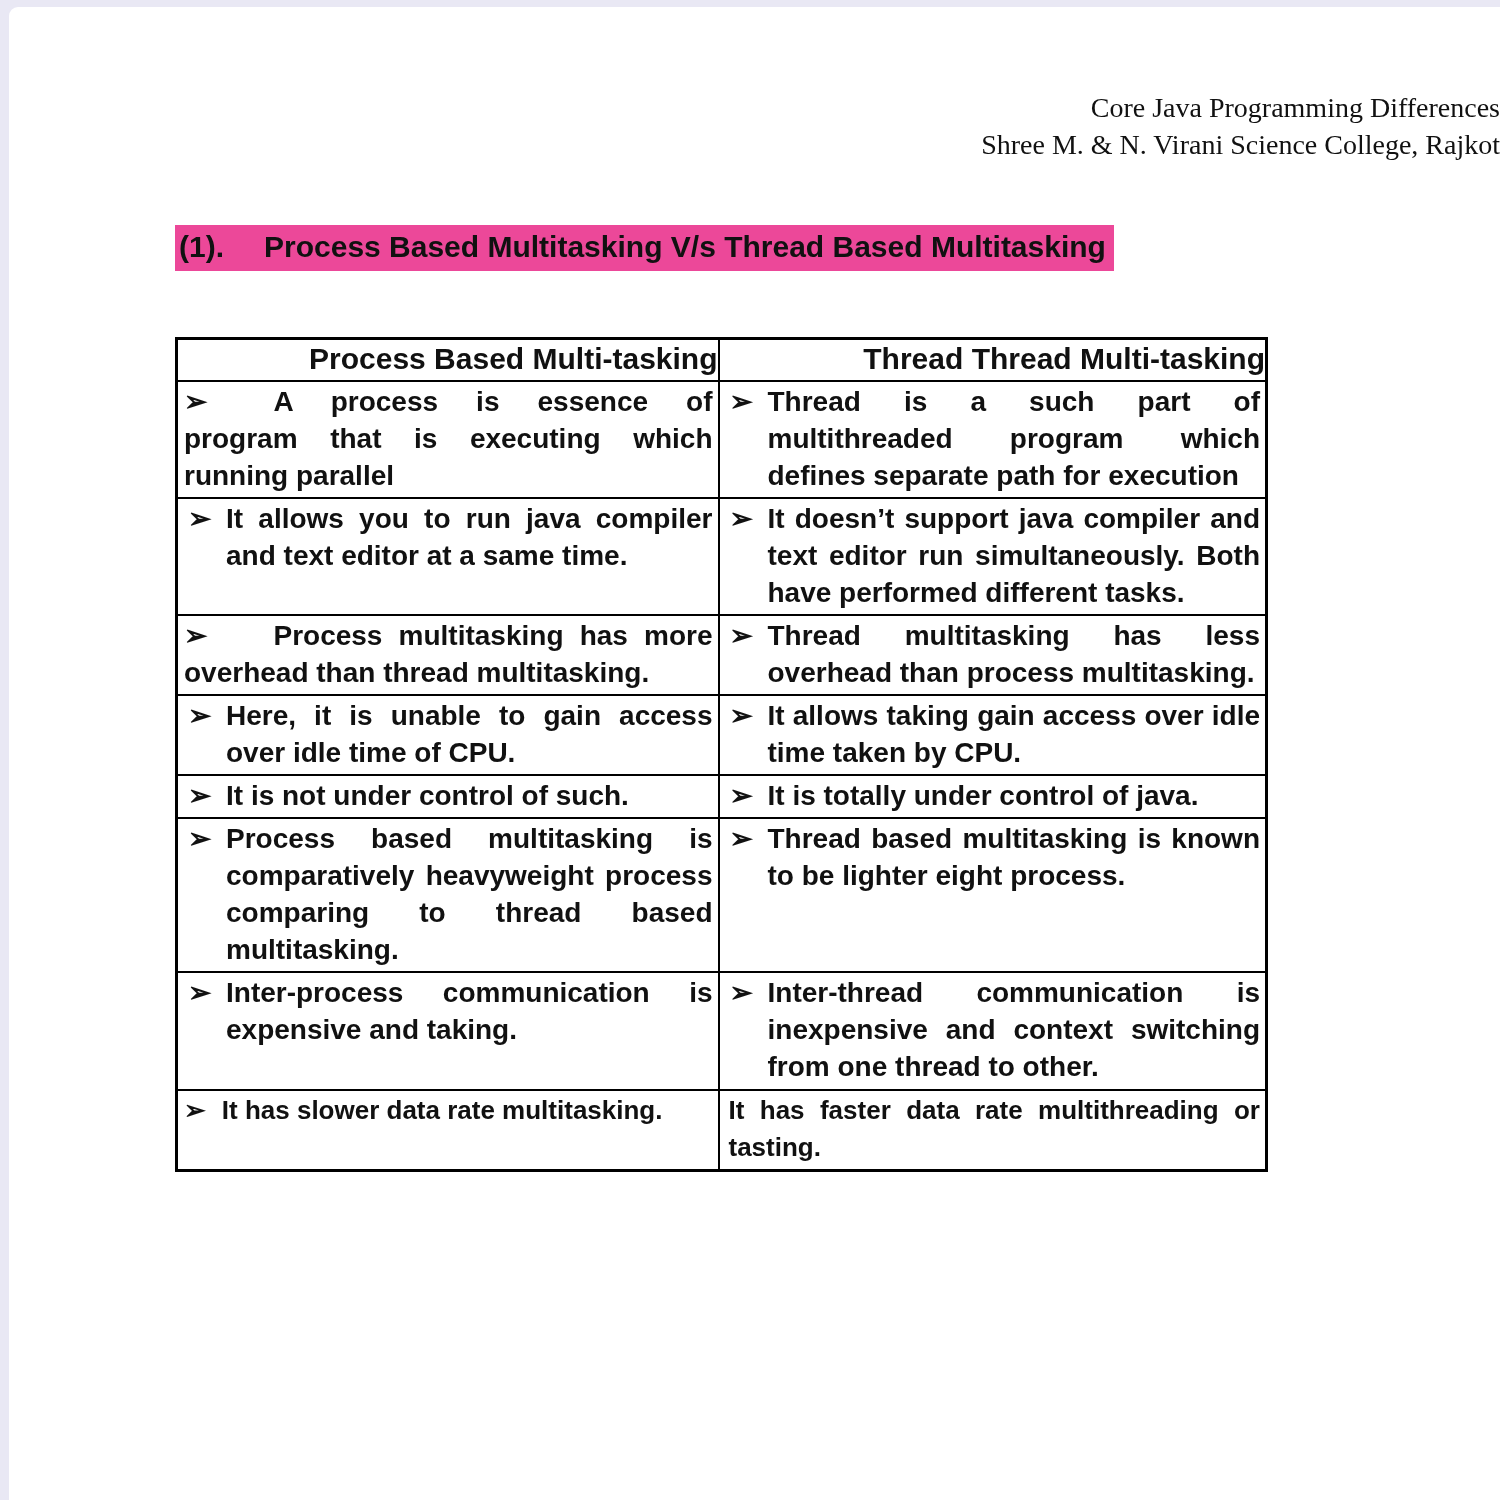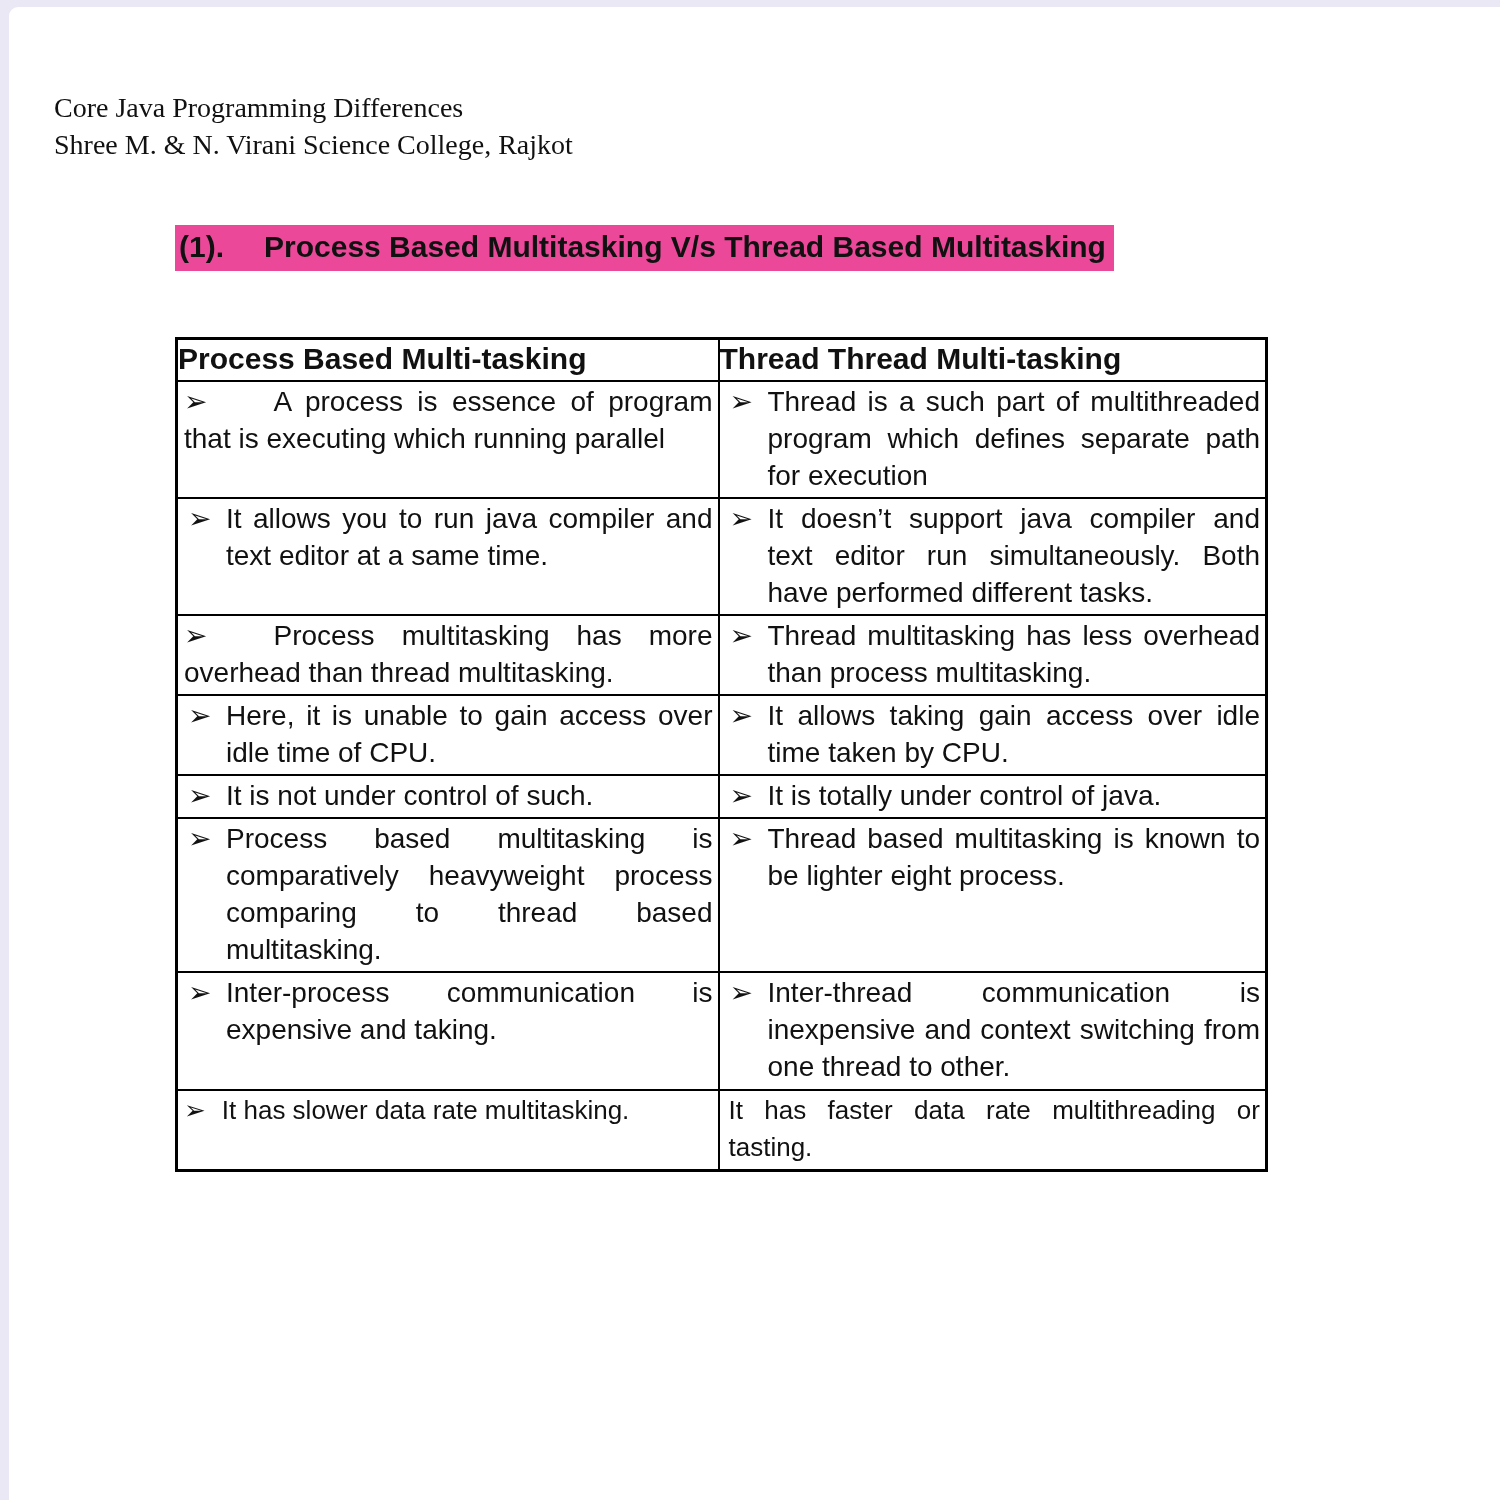--- a/index.html
+++ b/index.html
@@ -12,21 +12,21 @@
   }
   .page {
     position: absolute;
     top: 7px; left: 9px; right: 0; bottom: 0;
     background: #ffffff;
     border-top-left-radius: 9px;
   }
   
   .doc-header {
     padding-top: 82px;
-    text-align: left;
+    text-align: right;
     font-family: "Liberation Serif", serif;
     font-size: 28px;
     line-height: 37px;
     margin-left: 45px;
   }
   
   .section-heading {
     margin: 62px 0 0 166px;
     font-size: 30px;
     font-weight: bold;
@@ -44,23 +44,24 @@
     width: 1090px;
     margin: 66px 0 0 166px;
     border: 3px solid #000;
   }
   table.cmp col.c-left  { width: 542px; }
   table.cmp col.c-right { width: 548px; }
   table.cmp th, table.cmp td {
     border: 2px solid #000;
     vertical-align: top;
     padding: 1px 5px 3px 0;
+    font-weight: bold;
   }
   table.cmp th {
-    text-align: left;
+    text-align: right;
     font-size: 30px;
     font-weight: bold;
     padding: 2px 0 4px 0;
   }
   .para {
     margin: 0;
     font-size: 28px;
     line-height: 37px;
     text-align: justify;
   }

